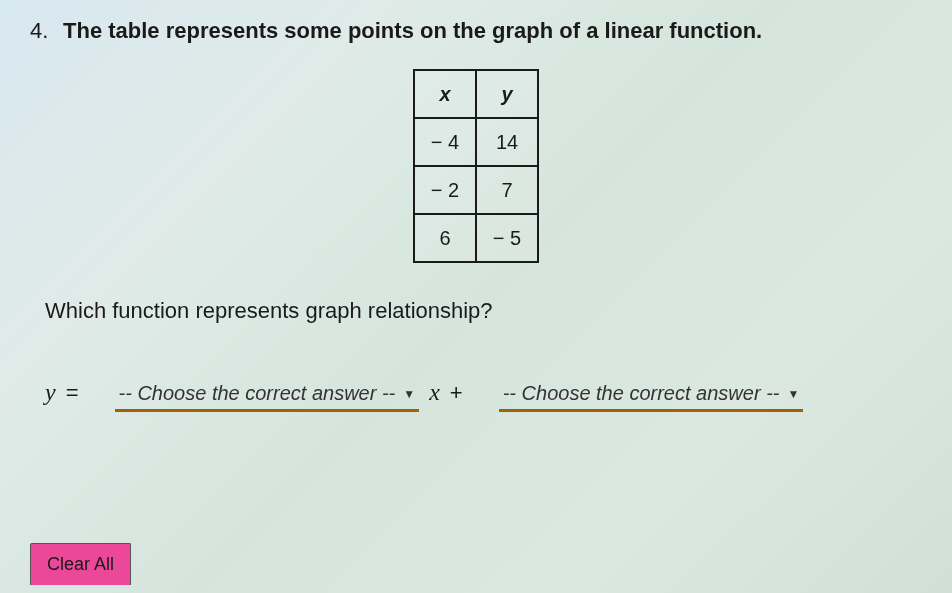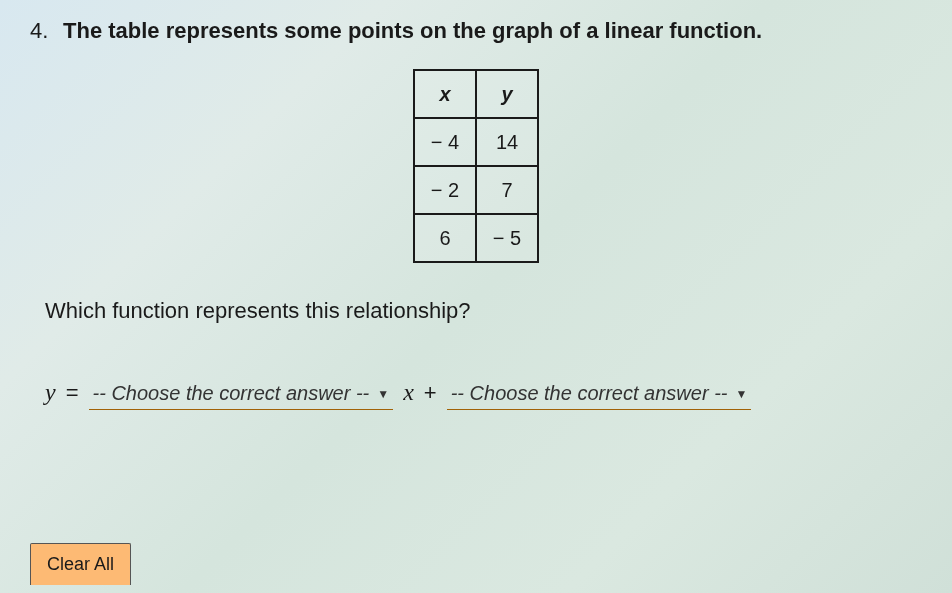--- a/index.html
+++ b/index.html
@@ -63,38 +63,39 @@
       gap: 10px;
     }
     .math-var {
       font-style: italic;
       font-family: 'Times New Roman', serif;
       font-size: 24px;
     }
     .dropdown {
       display: inline-flex;
       align-items: center;
-      border-bottom: 1px solid #a16207;
+      border-bottom: 3px solid #a16207;
       padding: 2px 4px 4px 4px;
       font-style: italic;
       color: #333;
       font-size: 20px;
       cursor: pointer;
+      margin-left: 26px;
     }
     .dropdown-arrow {
       margin-left: 8px;
       font-size: 12px;
       color: #333;
     }
     .clear-all-btn {
       position: absolute;
       bottom: 8px;
       left: 30px;
       border: 1px solid #555;
-      background: #fdba74;
+      background: #ec4899;
       padding: 10px 16px;
       font-size: 18px;
       color: #1a1a1a;
       cursor: pointer;
       border-bottom: none;
       border-radius: 2px 2px 0 0;
     }
   </style>
 </head>
 <body>
@@ -118,21 +119,21 @@
     <td>− 2</td>
     <td>7</td>
   </tr>
   <tr>
     <td>6</td>
     <td>− 5</td>
   </tr>
 </tbody>
   </table>
 
-<div class="sub-question">Which function represents this relationship?</div>
+<div class="sub-question">Which function represents graph relationship?</div>
 
 <div class="answer-row">
   <span class="math-var">y</span>
   <span>=</span>
   <span class="dropdown">
     <span>-- Choose the correct answer --</span>
     <span class="dropdown-arrow">▼</span>
   </span>
   <span class="math-var">x</span>
   <span>+</span>

